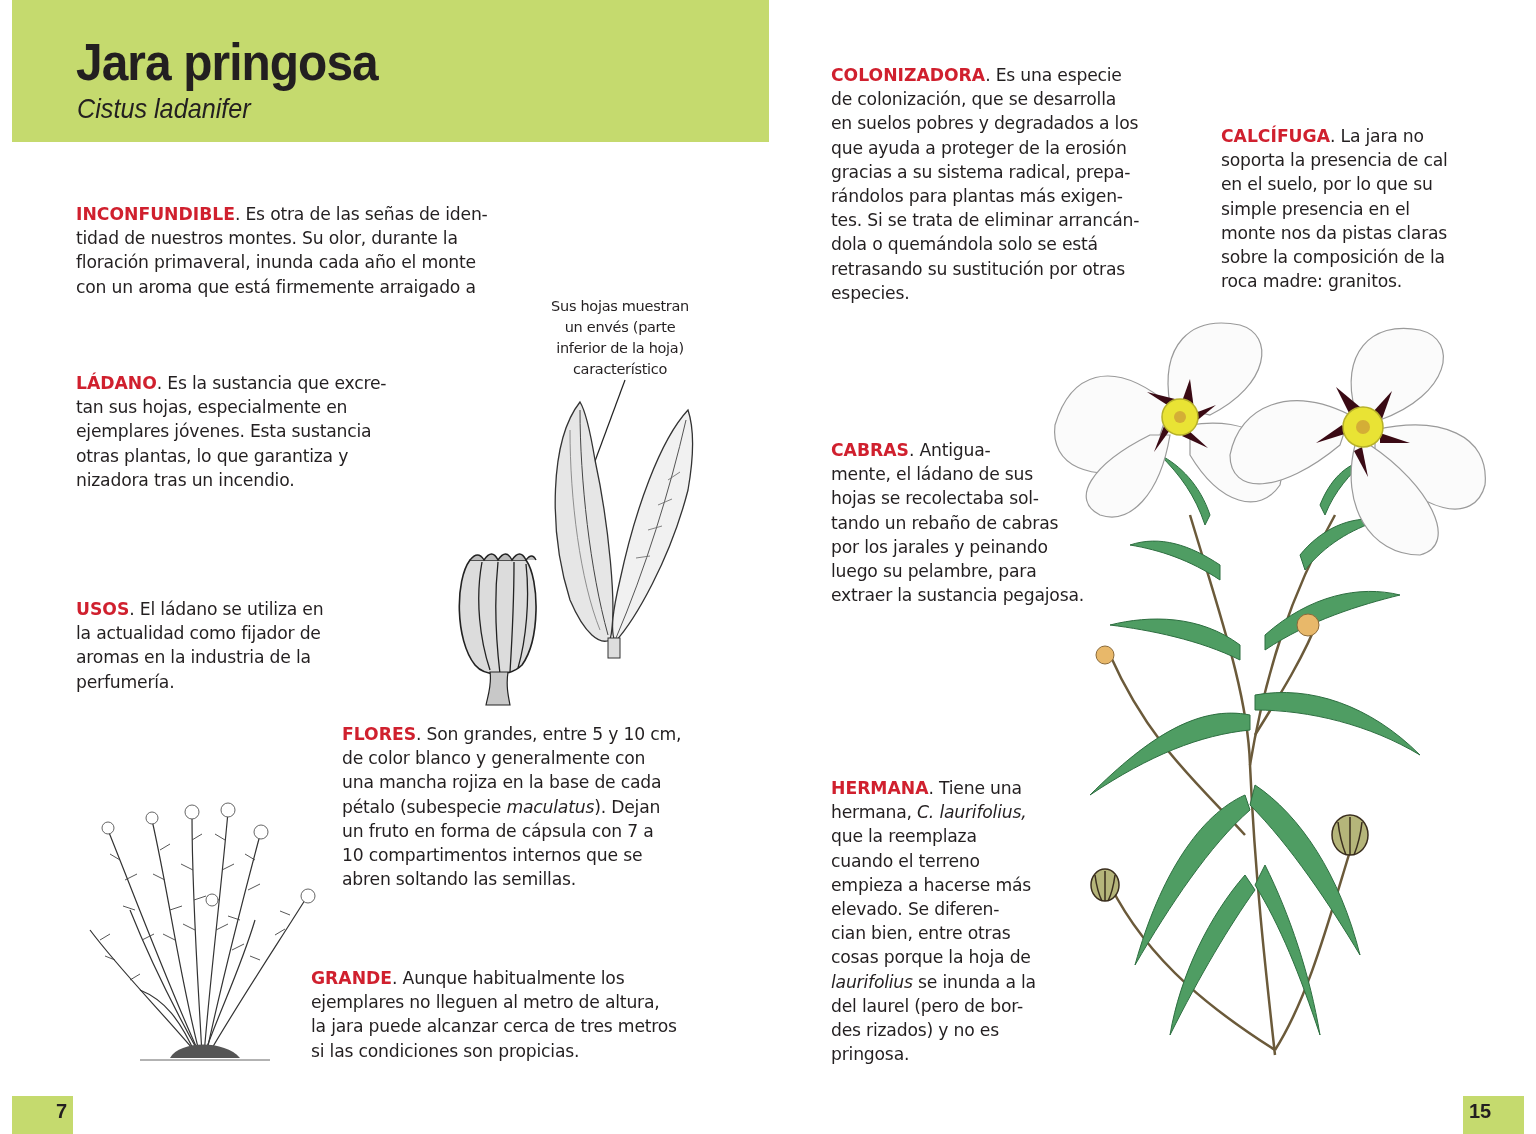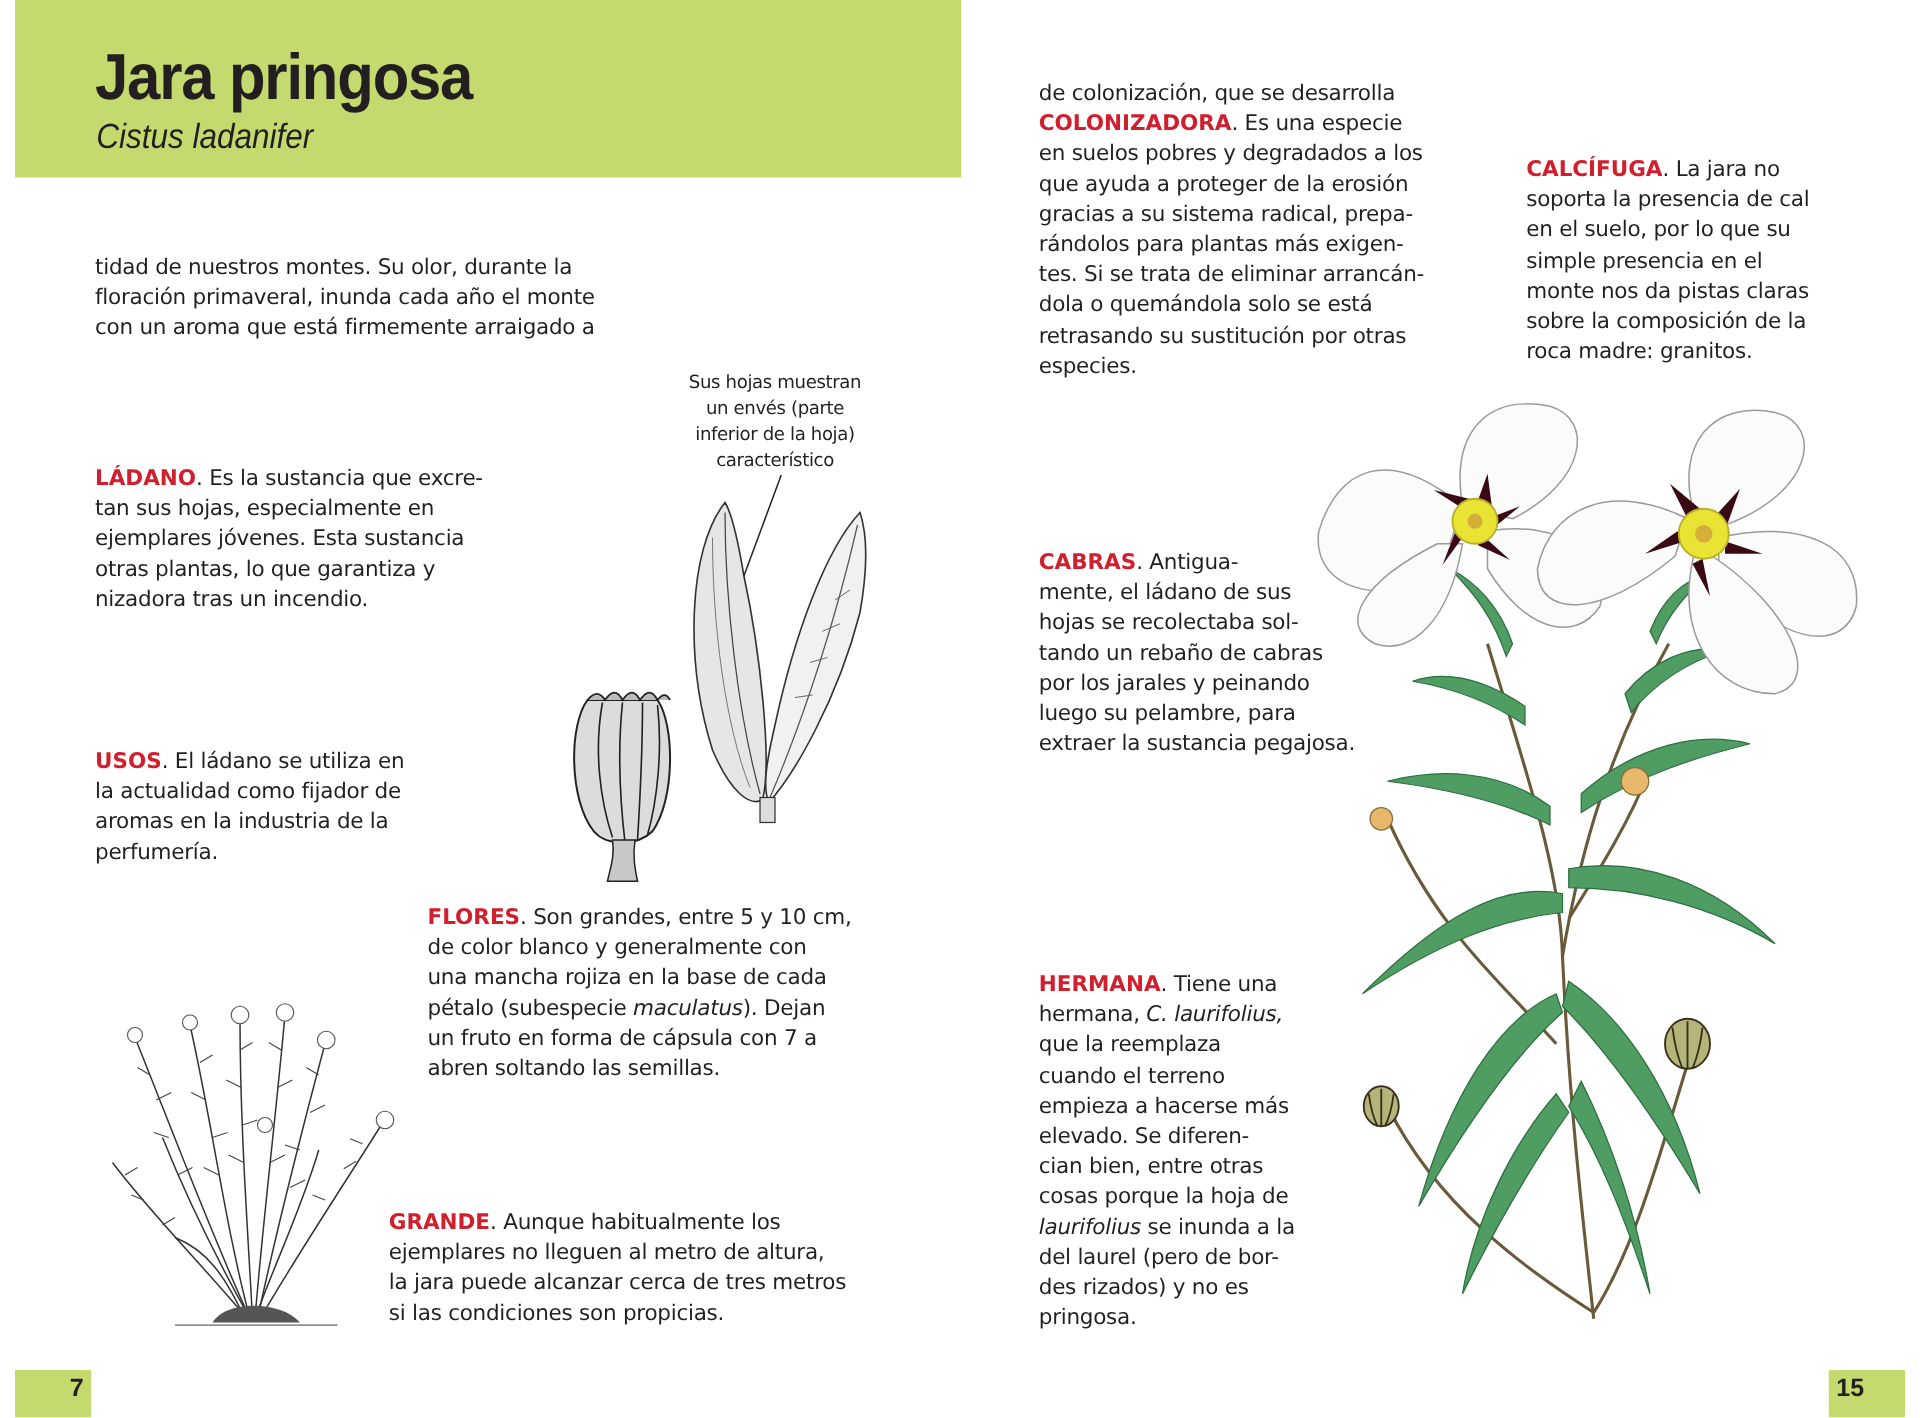--- a/index.html
+++ b/index.html
@@ -24,20 +24,21 @@
   svg { position:absolute; overflow:visible; }
 </style>
 </head>
 <body>
 
 <div class="header-band"></div>
 <div class="title">Jara pringosa</div>
 <div class="subtitle">Cistus ladanifer</div>
 
 <div class="para" style="left:76px; top:202px;">
+  <span class="line"><span class="kw">INCONFUNDIBLE</span><span>. Es otra de las señas de iden-</span></span>
   <span class="line">tidad de nuestros montes. Su olor, durante la</span>
   <span class="line">floración primaveral, inunda cada año el monte</span>
   <span class="line">con un aroma que está firmemente arraigado a</span>
 </div>
 
 <div class="para" style="left:76px; top:371px;">
   <span class="line"><span class="kw">LÁDANO</span><span>. Es la sustancia que excre-</span></span>
   <span class="line">tan sus hojas, especialmente en</span>
   <span class="line">ejemplares jóvenes. Esta sustancia</span>
   <span class="line">otras plantas, lo que garantiza y</span>
@@ -78,20 +79,21 @@
   <path d="M52 182 C 45 220, 50 260, 60 290 M 68 182 C 64 220, 66 260, 70 294 M 84 182 C 84 220, 82 260, 80 292 M 96 184 C 100 220, 96 260, 88 288" fill="none" stroke="#222" stroke-width="1.3"></path>
   <path d="M60 292 C 62 305, 58 315, 56 325 L 80 325 C 78 315, 76 305, 78 292 Z" fill="#c8c8c8" stroke="#222" stroke-width="1.2"></path>
 </svg>
 
 <div class="para" style="left:342px; top:722px;">
   <span class="line"><span class="kw">FLORES</span><span>. Son grandes, entre 5 y 10 cm,</span></span>
   <span class="line">de color blanco y generalmente con</span>
   <span class="line">una mancha rojiza en la base de cada</span>
   <span class="line"><span>pétalo (subespecie </span><i>maculatus</i><span>). Dejan</span></span>
   <span class="line">un fruto en forma de cápsula con 7 a</span>
+  <span class="line">10 compartimentos internos que se</span>
   <span class="line">abren soltando las semillas.</span>
 </div>
 
 <svg style="left:80px; top:790px;" width="250" height="280" viewBox="0 0 250 280">
   <g stroke="#333" stroke-width="1.2" fill="none">
     <path d="M120 265 C 90 200, 60 120, 28 40"></path>
     <path d="M120 265 C 100 190, 90 110, 72 30"></path>
     <path d="M122 265 C 118 190, 112 110, 112 25"></path>
     <path d="M124 265 C 130 190, 140 110, 148 22"></path>
     <path d="M126 265 C 140 200, 160 120, 180 45"></path>
@@ -127,22 +129,22 @@
   <span class="line"><span class="kw">GRANDE</span><span>. Aunque habitualmente los</span></span>
   <span class="line">ejemplares no lleguen al metro de altura,</span>
   <span class="line">la jara puede alcanzar cerca de tres metros</span>
   <span class="line">si las condiciones son propicias.</span>
 </div>
 
 <div class="page-num page-left">7</div>
 <div class="page-num page-right">15</div>
 
 <div class="para" style="left:831px; top:63px;">
+  <span class="line"><span class="kw">COLONIZADORA</span><span>. Es una especie</span></span>
   <span class="line">de colonización, que se desarrolla</span>
-  <span class="line"><span class="kw">COLONIZADORA</span><span>. Es una especie</span></span>
   <span class="line">en suelos pobres y degradados a los</span>
   <span class="line">que ayuda a proteger de la erosión</span>
   <span class="line">gracias a su sistema radical, prepa-</span>
   <span class="line">rándolos para plantas más exigen-</span>
   <span class="line">tes. Si se trata de eliminar arrancán-</span>
   <span class="line">dola o quemándola solo se está</span>
   <span class="line">retrasando su sustitución por otras</span>
   <span class="line">especies.</span>
 </div>
 

